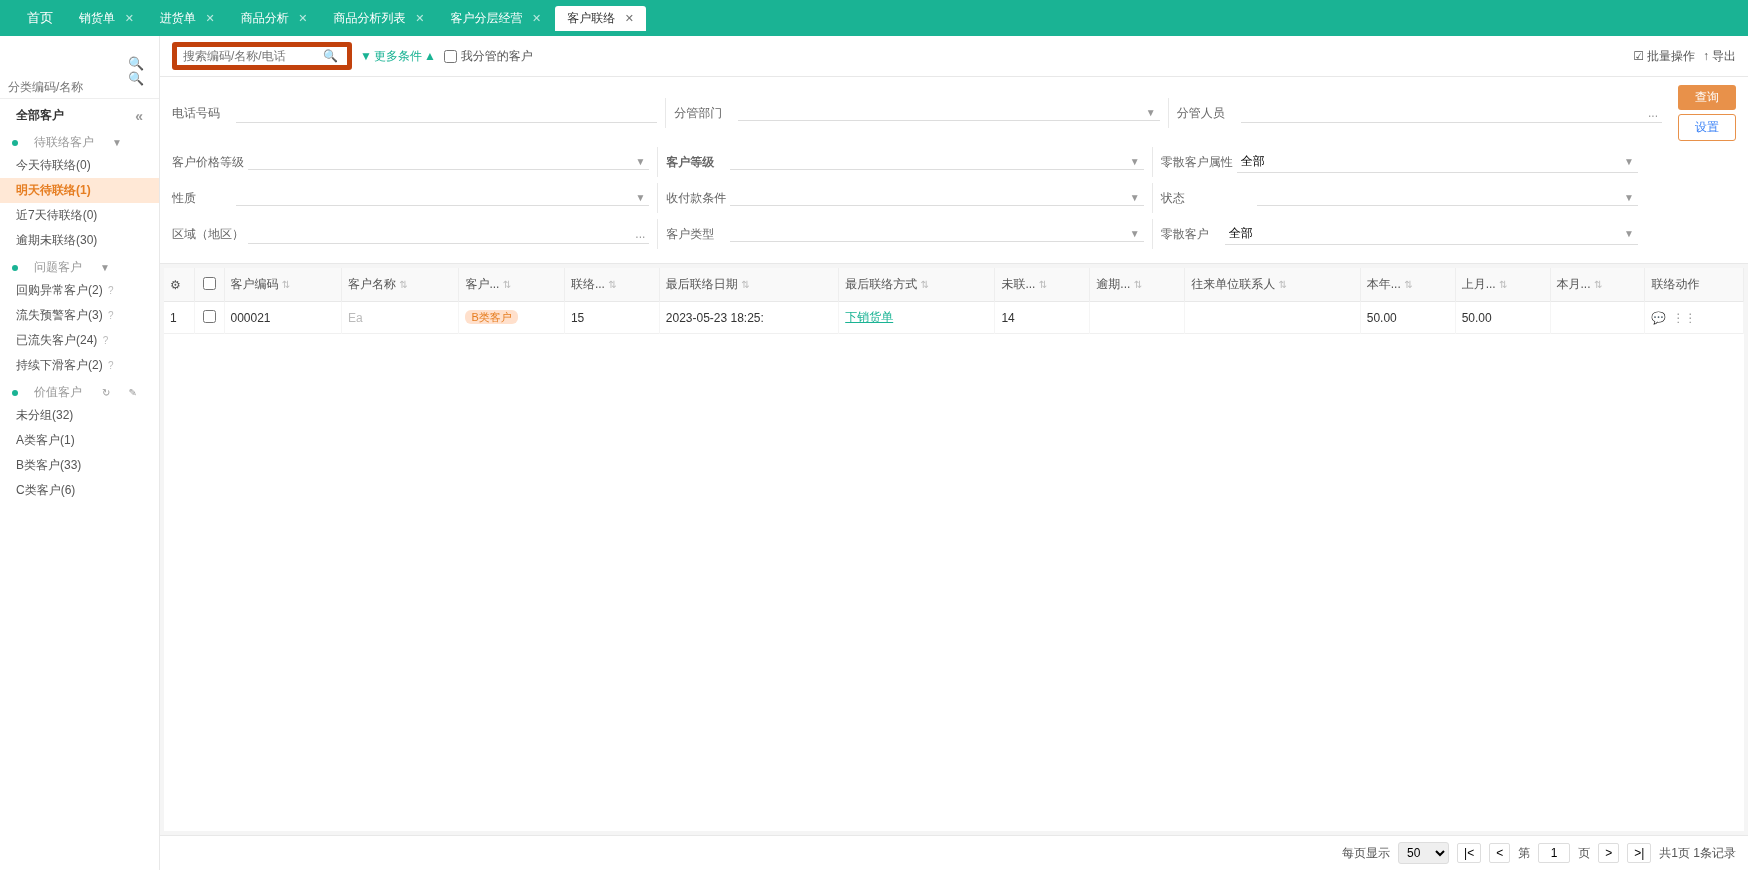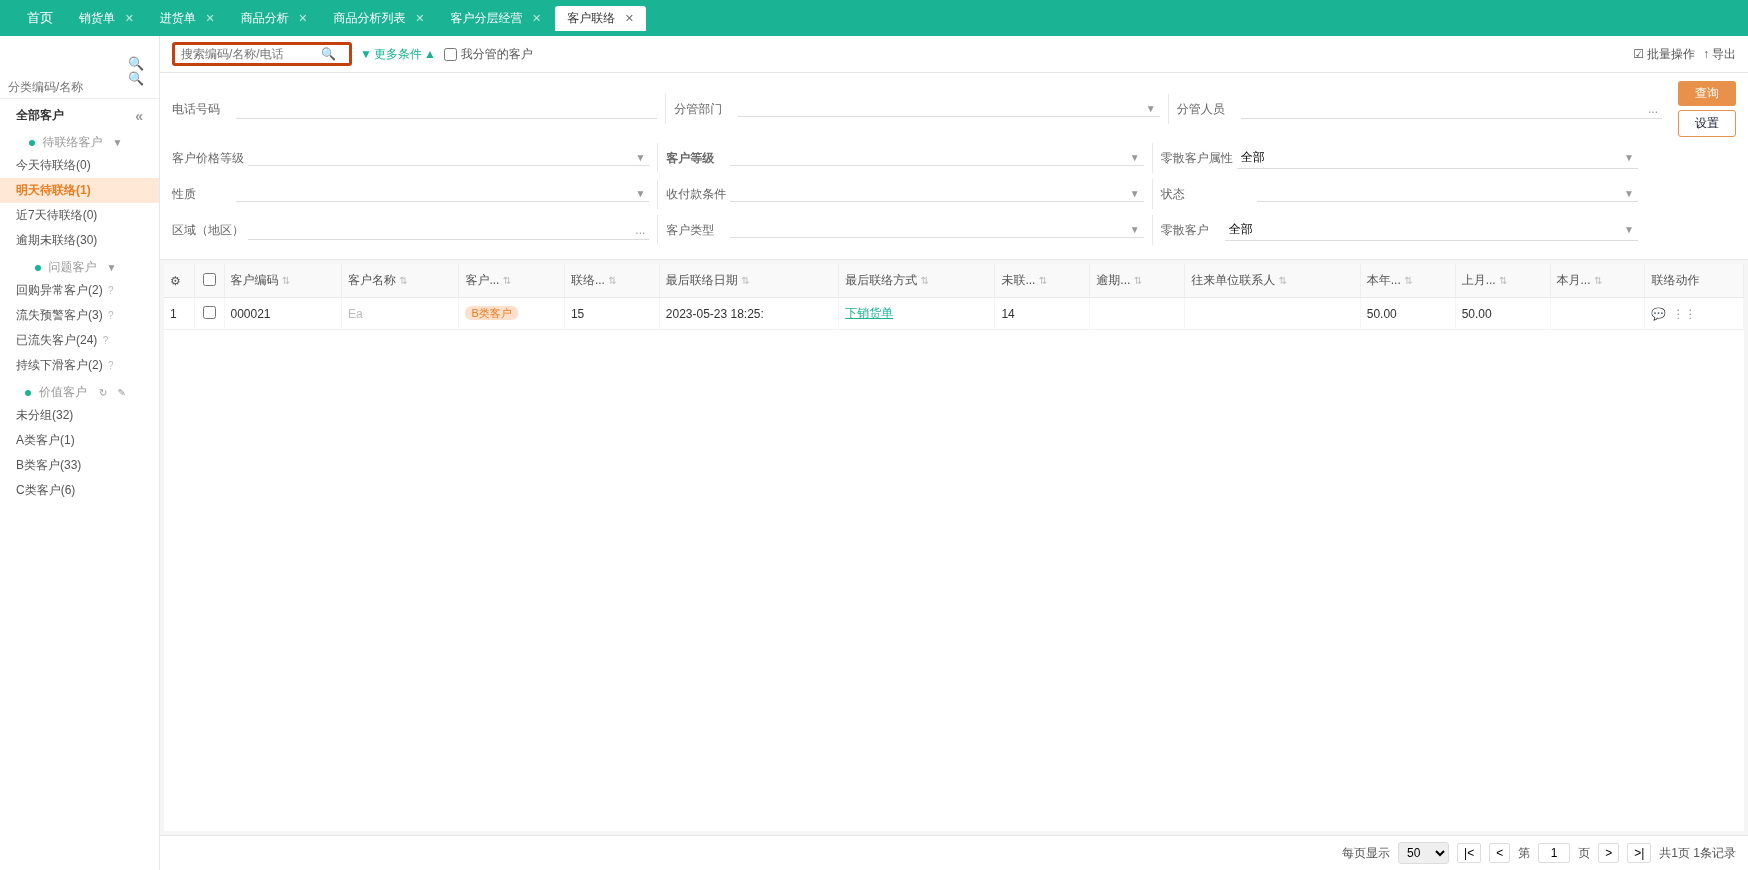--- a/index.html
+++ b/index.html
@@ -60,27 +60,26 @@
       display: flex;
       align-items: center;
       justify-content: space-between;
       padding: 4px 16px;
       font-weight: bold;
       color: #333;
       font-size: 12px;
     }
     .sidebar-collapse-icon { cursor: pointer; color: #999; font-size: 14px; }
     .sidebar-section-label {
-      padding: 6px 8px 2px 0;
+      padding: 6px 8px 2px 12px;
       color: #999;
       font-size: 11px;
       display: flex;
       align-items: center;
-      gap: 8px;
-      justify-content: center;
+      gap: 16px;
     }
     .sidebar-section-label .dot { width: 6px; height: 6px; background: #1ab394; border-radius: 50%; display: inline-block; }
     .sidebar-item {
       padding: 4px 8px 4px 16px;
       cursor: pointer;
       color: #555;
       font-size: 12px;
     }
     .sidebar-item.active { background: #ffe8d6; color: #e67e22; font-weight: bold; }
 
@@ -98,21 +97,21 @@
       background: #fff;
       padding: 6px 12px;
       display: flex;
       align-items: center;
       gap: 8px;
       border-bottom: 1px solid #e8e8e8;
     }
     .filter-search {
       display: flex;
       align-items: center;
-      border: 3px solid #c2410c;
+      border: 5px solid #c2410c;
       border-radius: 3px;
       padding: 2px 6px;
       width: 180px;
     }
     .filter-search input {
       border: none;
       outline: none;
       font-size: 12px;
       color: #999;
       width: 140px;
@@ -207,21 +206,21 @@
       background: #e8914a;
       color: #fff;
       border: none;
       padding: 4px 16px;
       border-radius: 3px;
       cursor: pointer;
       font-size: 12px;
     }
     .reset-btn {
       background: #fff;
-      color: #0f172a;
+      color: #3b82f6;
       border: 1px solid #e8914a;
       padding: 4px 16px;
       border-radius: 3px;
       cursor: pointer;
       font-size: 12px;
     }
 
     
     .table-container {
       flex: 1;

